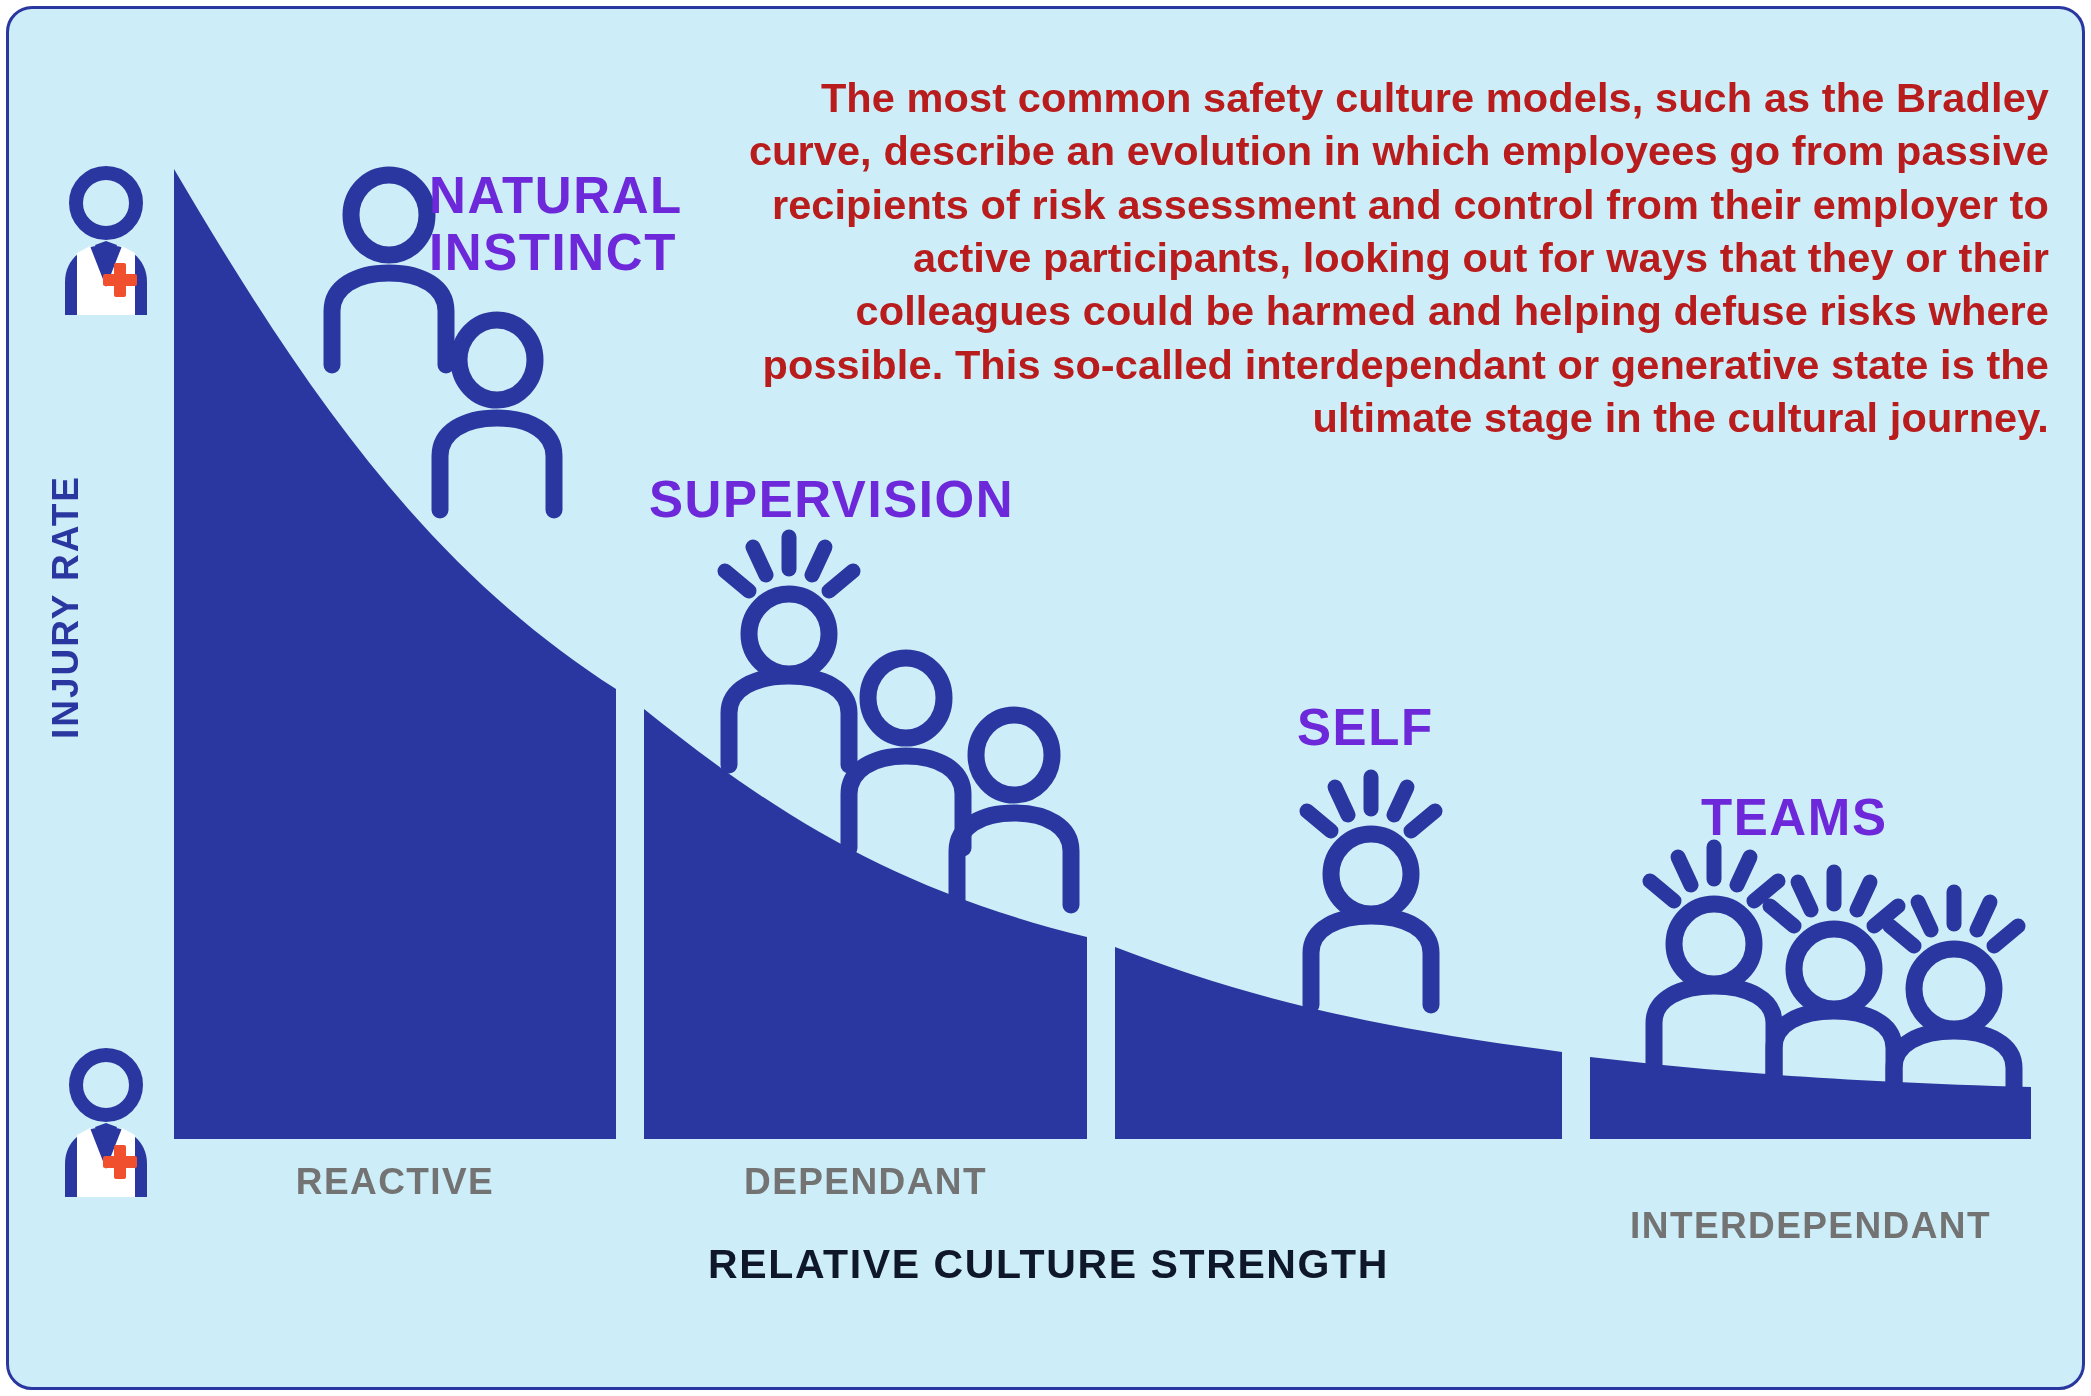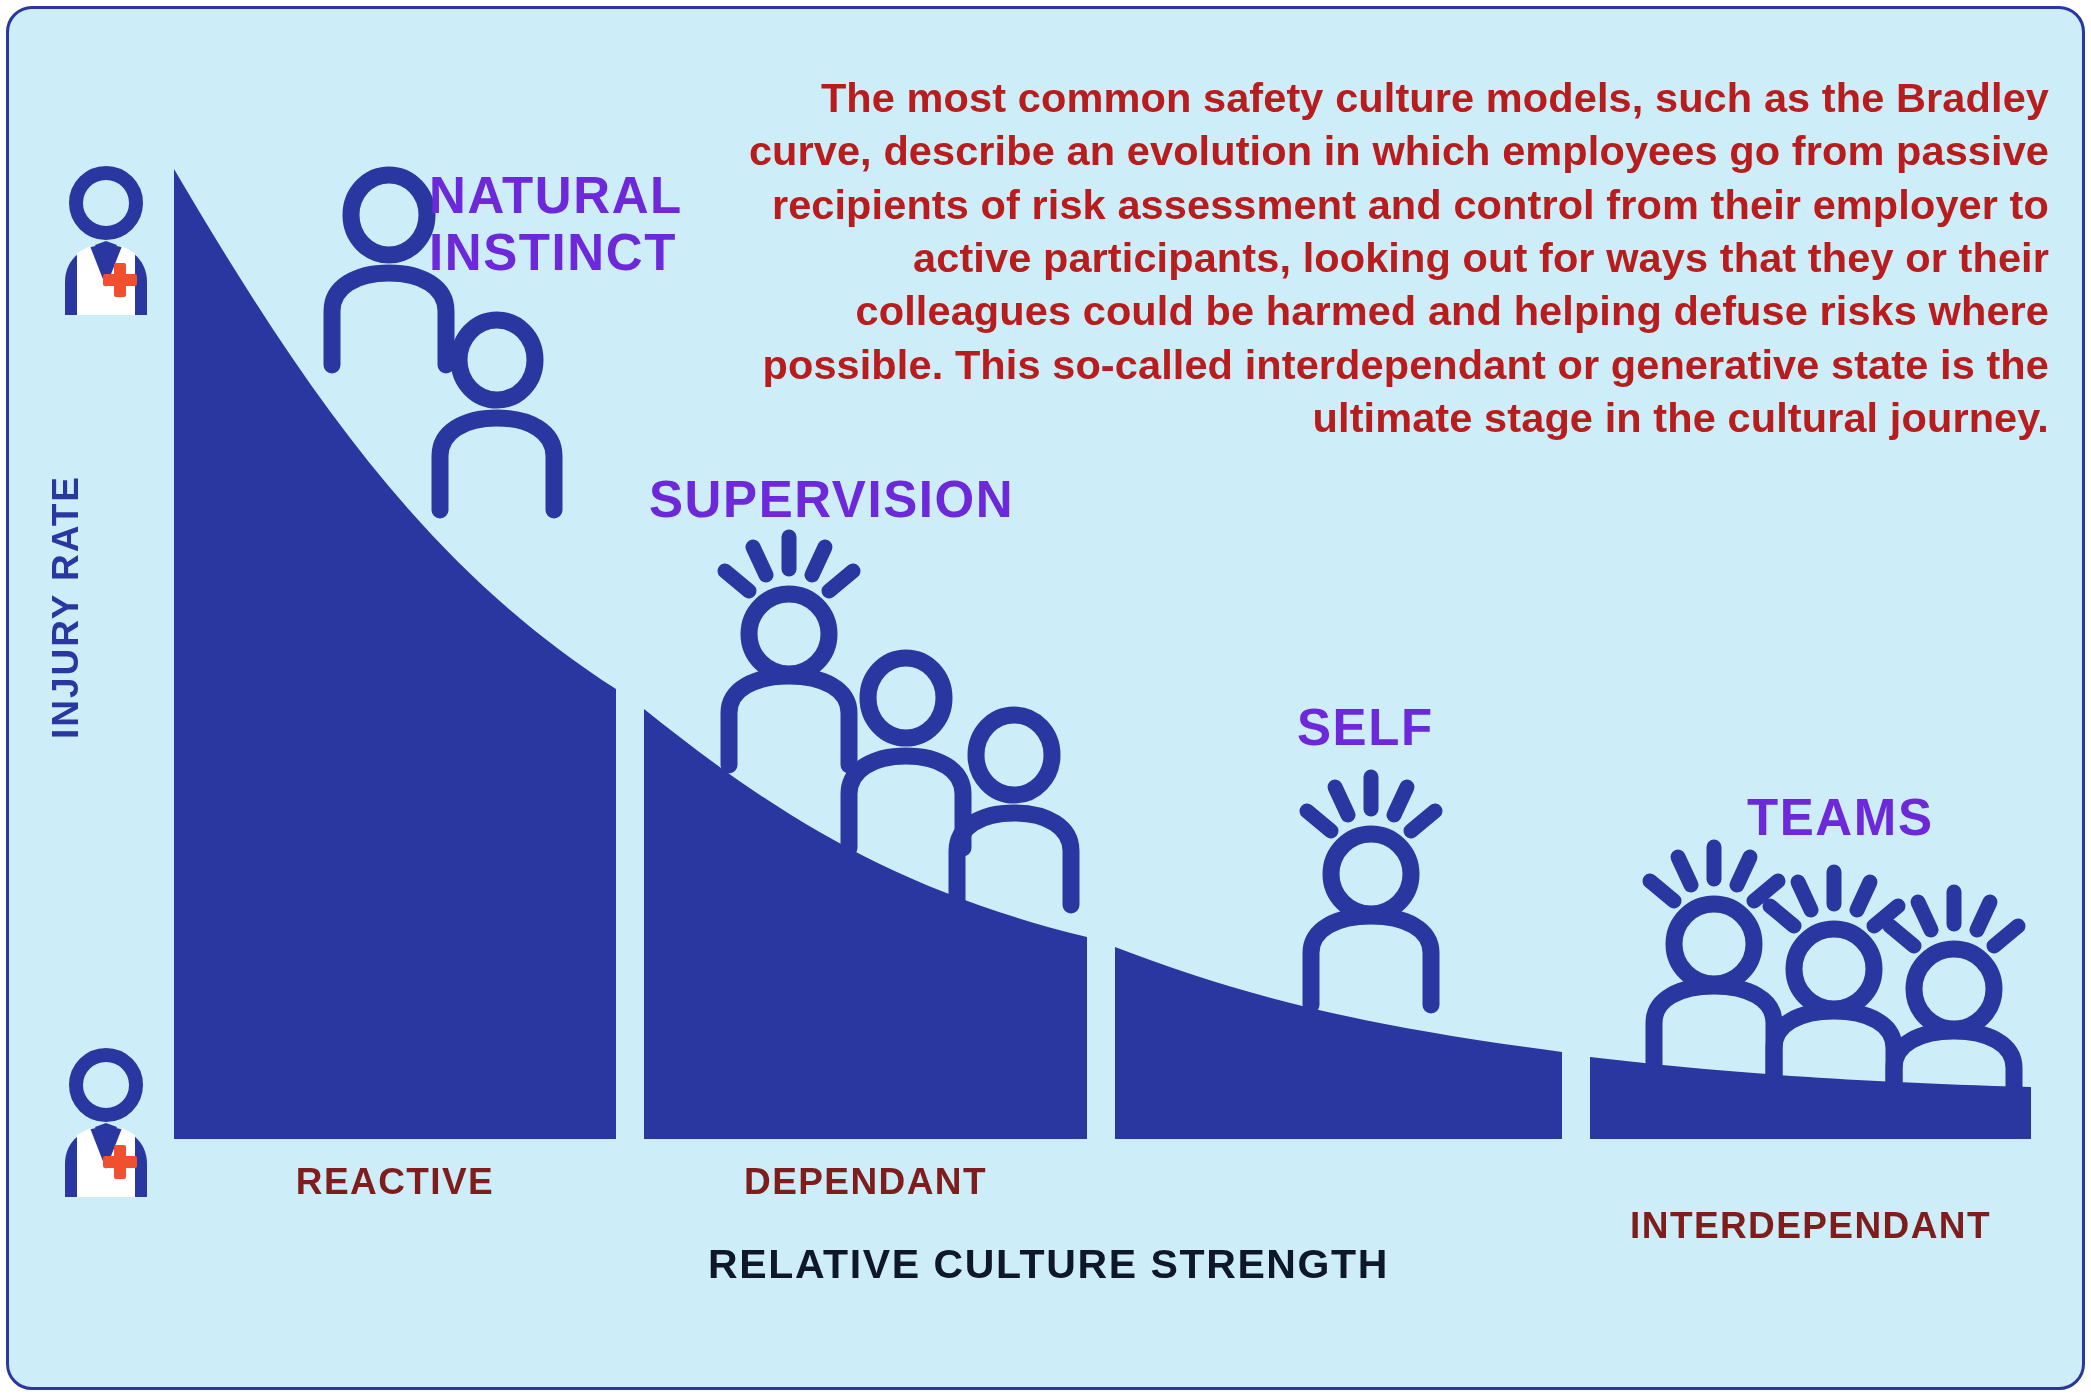--- a/index.html
+++ b/index.html
@@ -54,21 +54,21 @@
     text-align: center;
     color: #0f172a;
     font-size: 41px;
     font-weight: bold;
     letter-spacing: 1.6px;
   }
 
   .x-tick {
     position: absolute;
     top: 1152px;
-    color: #7f1d1d;
+    color: #737373;
     font-size: 37px;
     font-weight: bold;
     letter-spacing: 1.4px;
     text-align: center;
     white-space: nowrap;
   }
 
   
   .stage-caption {
     position: absolute;
@@ -193,21 +193,21 @@
           <line x1="44" y1="18" x2="57" y2="46"></line>
           <line x1="116" y1="18" x2="103" y2="46"></line>
           <line x1="16" y1="42" x2="40" y2="62"></line>
           <line x1="144" y1="42" x2="120" y2="62"></line>
         </g>
         <ellipse cx="80" cy="105" rx="40" ry="40" fill="none" stroke="#2b37a0" stroke-width="17"></ellipse>
         <path d="M 20,236 L 20,184 C 20,160 46,147 80,147 C 114,147 140,160 140,184 L 140,236" fill="none" stroke="#2b37a0" stroke-width="17" stroke-linecap="round"></path>
       </svg>
     </div>
 
-    <div class="stage-caption" style="left:1738px; top:780px; text-align:left;">TEAMS</div>
+    <div class="stage-caption" style="left:1692px; top:780px; text-align:left;">TEAMS</div>
 
     <div class="icon" style="left:1625px; top:830px;">
       <svg width="160" height="240" viewBox="0 0 160 240">
         <g stroke="#2b37a0" stroke-width="15" stroke-linecap="round">
           <line x1="80" y1="8" x2="80" y2="40"></line>
           <line x1="44" y1="18" x2="57" y2="46"></line>
           <line x1="116" y1="18" x2="103" y2="46"></line>
           <line x1="16" y1="42" x2="40" y2="62"></line>
           <line x1="144" y1="42" x2="120" y2="62"></line>
         </g>

